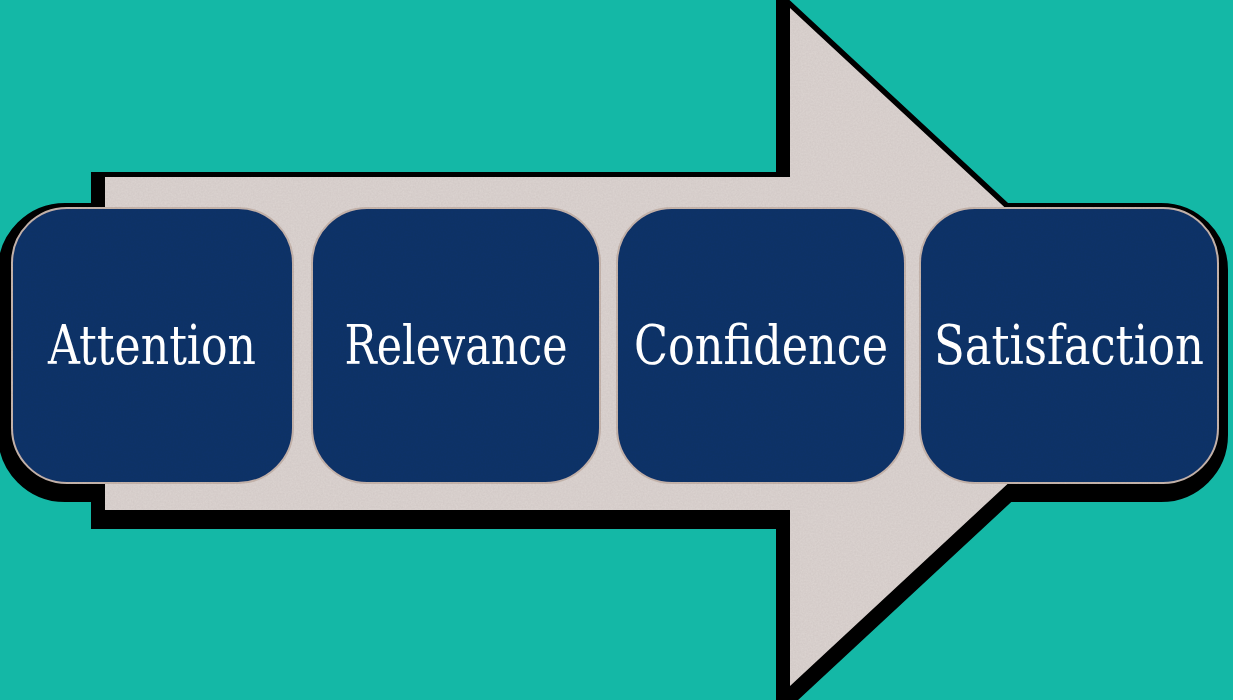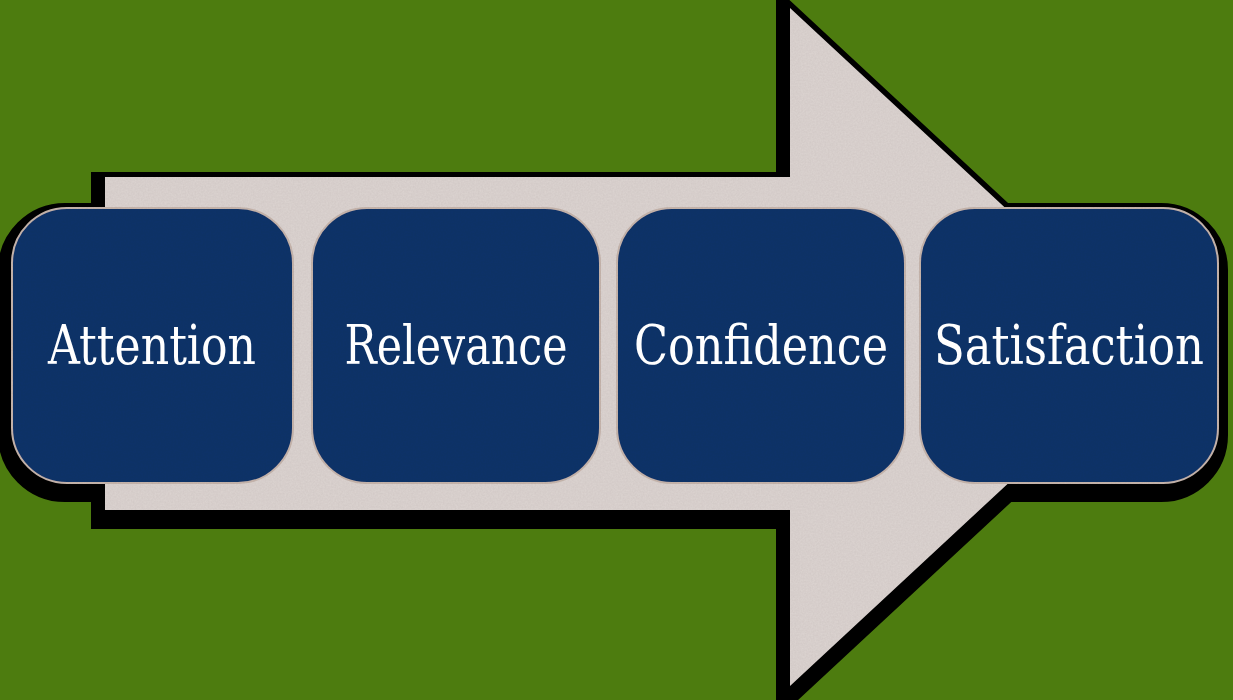--- a/index.html
+++ b/index.html
@@ -5,21 +5,21 @@
   html, body {
     margin: 0;
     padding: 0;
     background: #ffffff;
   }
   .stage {
     position: relative;
     width: 1233px;
     height: 700px;
     overflow: hidden;
-    background: #4d7c0f;
+    background: #14b8a6;
   }
   svg { display: block; }
   
   .sil {
     stroke: #000000;
     stroke-width: 24;
     stroke-linejoin: miter;
   }
   
   .step-rect {

